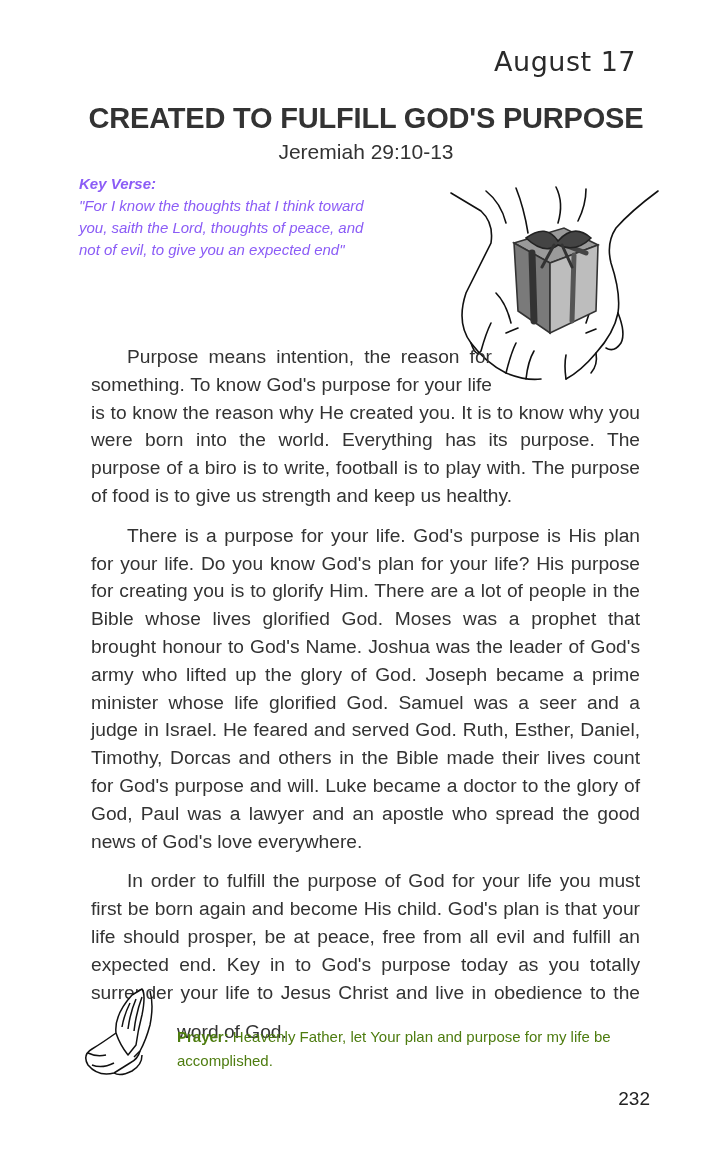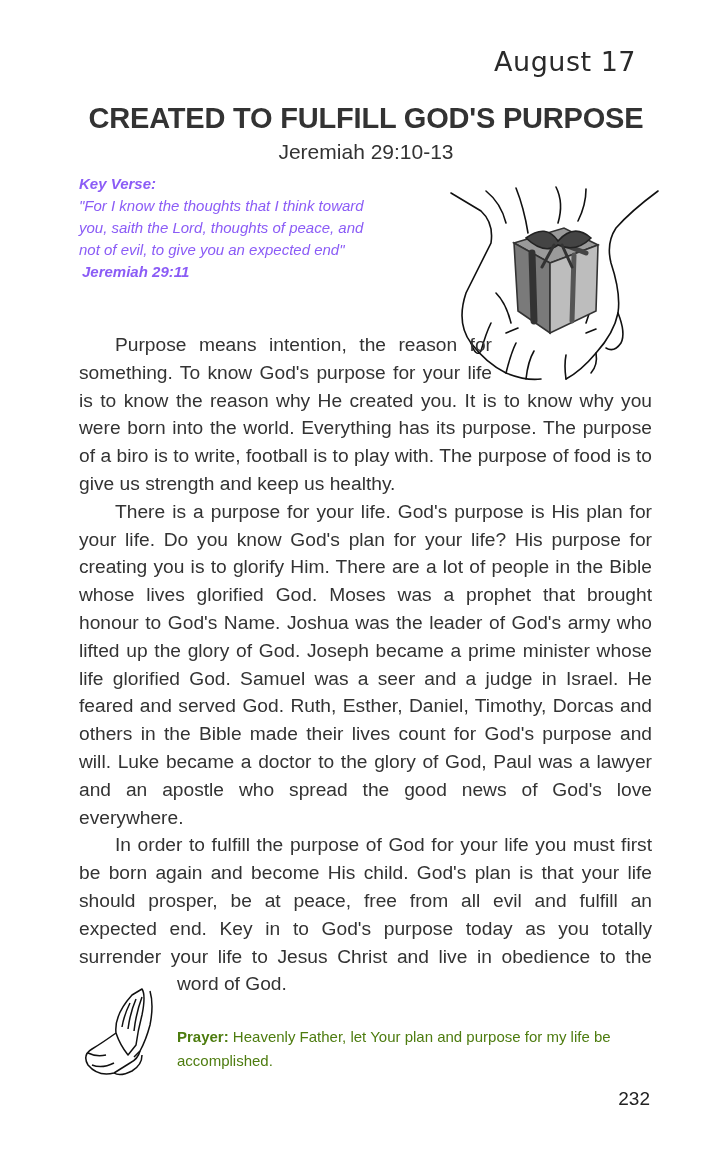--- a/index.html
+++ b/index.html
@@ -12,40 +12,39 @@
   .ref { position: absolute; left: 0; width: 732px; top: 140px; text-align: center;
          font-size: 21px; color: #333; }
   .keyverse { position: absolute; left: 79px; top: 173px; width: 290px; font-size: 15px;
               line-height: 22px; font-style: italic; color: #8b5cf6; }
   .keyverse .kv-label { font-weight: bold; }
   .keyverse .kv-text { display: block; }
   .keyverse .kv-ref { font-weight: bold; padding-left: 3px; display:block; }
   .gift { position: absolute; left: 446px; top: 183px; width: 215px; height: 200px; }
   .body-text { position: absolute; left: 79px; width: 573px; top: 331px; font-size: 19.2px;
                line-height: 27.8px; text-align: justify; color: #333; }
-  .body-text p { margin: 0; text-indent: 36px; }
+  .body-text p { margin: 12px; text-indent: 36px; }
   .float-spacer { float: right; width: 160px; height: 55px; }
   .prayer-hands { position: absolute; left: 80px; top: 985px; width: 78px; height: 92px; }
   .prayer { position: absolute; left: 177px; top: 1025px; width: 476px; font-size: 15px;
             line-height: 24px; color: #4d7c0f; }
   .prayer b { font-weight: bold; }
   .page-num { position: absolute; right: 70px; top: 1088px; font-weight: normal; font-size: 19px;
               color: #222; }
 </style>
 </head>
 <body>
 
 <div class="date">August 17</div>
 <div class="title">CREATED TO FULFILL GOD'S PURPOSE</div>
 <div class="ref">Jeremiah 29:10-13</div>
 
 <div class="keyverse">
   <span class="kv-label">Key Verse:</span>
   <span class="kv-text">"For I know the thoughts that I think toward you, saith the Lord, thoughts of peace, and not of evil, to give you an expected end"</span>
-  <span class="kv-ref">Jeremiah 29:11</span>
 </div>
 
 <div class="gift">
   <svg width="215" height="200" viewBox="0 0 215 200" fill="none" stroke="#111" stroke-width="1.6" stroke-linecap="round">
 
     <path d="M5 10 L35 28 Q48 40 45 60 Q30 90 20 110 Q10 140 25 160 Q40 180 60 190 Q80 198 95 196"></path>
     <path d="M25 160 Q30 175 35 168 Q40 150 45 140"></path>
     <path d="M60 190 Q65 170 70 160"></path>
     <path d="M80 196 Q82 178 88 168"></path>
     <path d="M40 8 Q55 20 60 40"></path>

